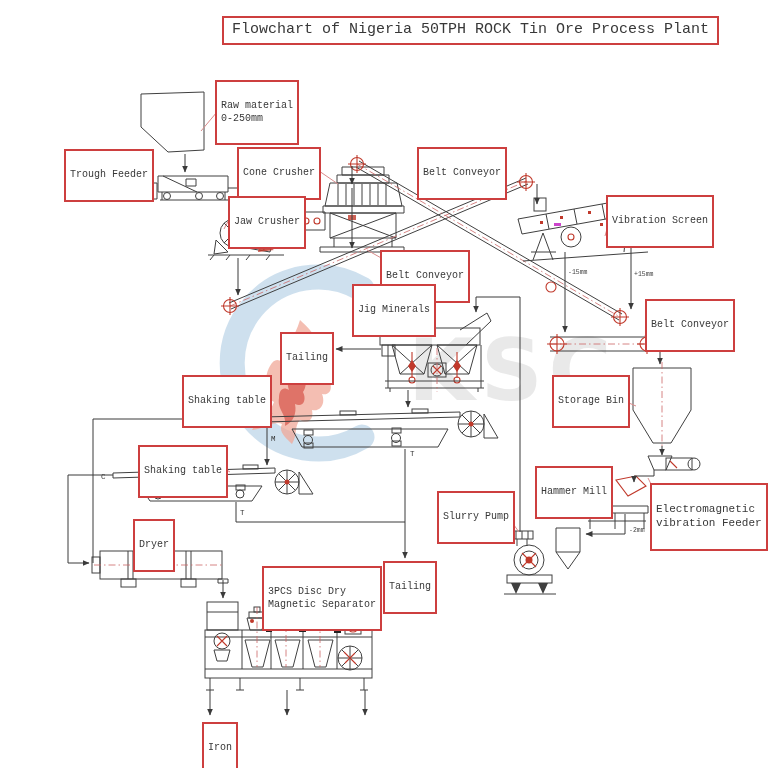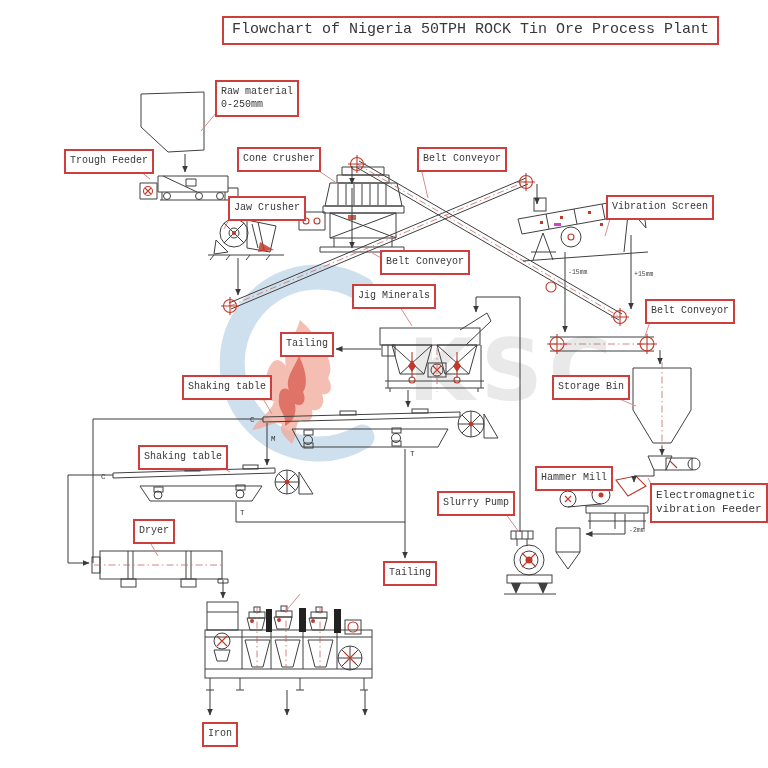--- a/index.html
+++ b/index.html
@@ -1,20 +1,20 @@
 <!DOCTYPE html>
 <html><head>
 <meta charset="utf-8">
 <style>
   html,body{margin:0;padding:0;background:#fff;}
   #stage{position:relative;width:768px;height:768px;background:#ffffff;overflow:hidden;
          font-family:"Liberation Mono", monospace;}
   #art{position:absolute;left:0;top:0;z-index:1;}
   .lbl{position:absolute;z-index:3;border:2px solid #cd3f3f;background:#ffffff;color:#383838;
-       font:10px/1.25 "Liberation Mono", monospace;padding:4px 4px;white-space:pre-line;}
+       font:10px/1.25 "Liberation Mono", monospace;padding:18px 4px;white-space:pre-line;}
   .title{font-size:15px;padding:3px 8px;}
   .mline{stroke:#404040;stroke-width:1;fill:none;}
   .red{stroke:#c0392b;stroke-width:1.1;fill:none;}
   .redf{fill:#c0392b;stroke:none;}
   .cl{stroke:#cc6666;stroke-width:0.8;fill:none;stroke-dasharray:7 3 1.5 3;}
   .flow{stroke:#3a3a3a;stroke-width:1;fill:none;}
   .leader{stroke:#d98c8c;stroke-width:1;fill:none;}
   .ann{font:6.5px "Liberation Mono", monospace;fill:#444;}
   .fl{font:7.5px "Liberation Mono", monospace;fill:#333;}
   .wmtext{font-family:"DejaVu Sans", sans-serif;font-weight:bold;}
@@ -335,14 +335,16 @@
   <div class="lbl" style="left:280px;top:332px;">Tailing</div>
   <div class="lbl" style="left:182px;top:375px;">Shaking table</div>
   <div class="lbl" style="left:552px;top:375px;">Storage Bin</div>
   <div class="lbl" style="left:138px;top:445px;">Shaking table</div>
   <div class="lbl" style="left:535px;top:466px;">Hammer Mill</div>
   <div class="lbl" style="left:650px;top:483px;font-size:11px;">Electromagnetic
 vibration Feeder</div>
   <div class="lbl" style="left:437px;top:491px;">Slurry Pump</div>
   <div class="lbl" style="left:133px;top:519px;">Dryer</div>
   <div class="lbl" style="left:383px;top:561px;">Tailing</div>
+  <div class="lbl" style="left:262px;top:566px;">3PCS Disc Dry
+Magnetic Separator</div>
   <div class="lbl" style="left:190px;top:722px;margin-left:12px;">Iron</div>
 </div>
 
 </body></html>

